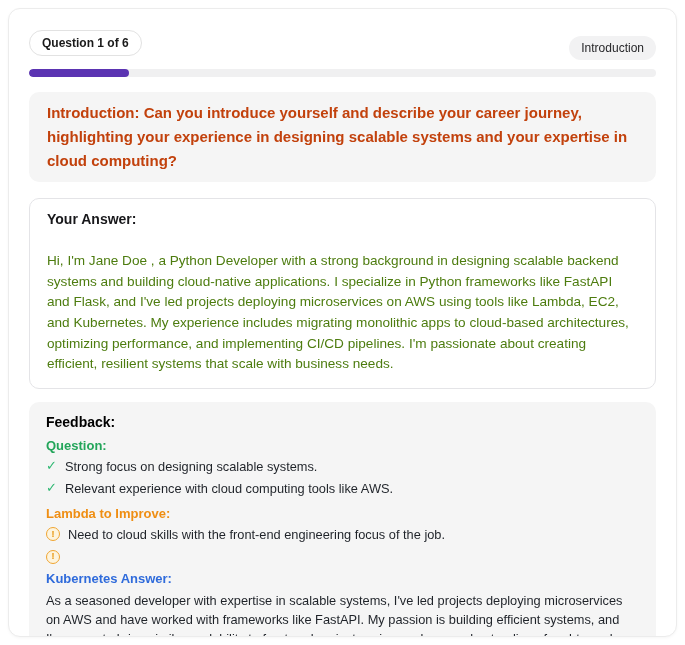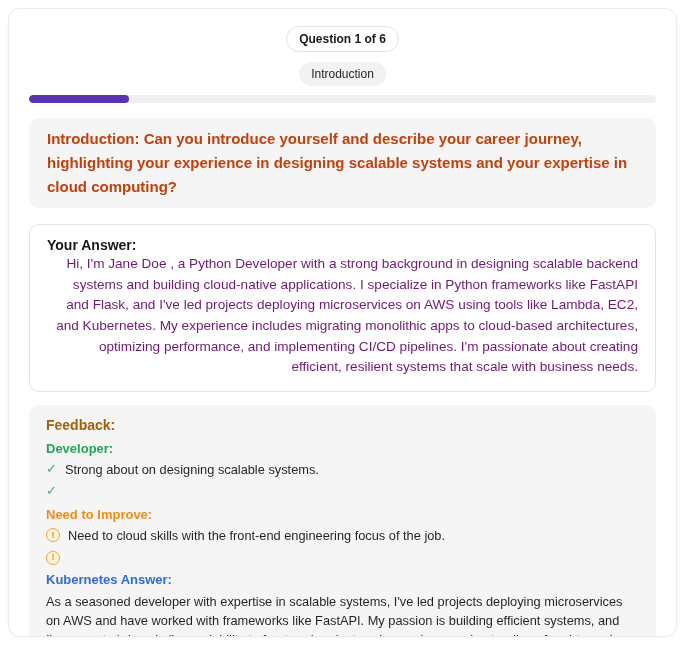--- a/index.html
+++ b/index.html
@@ -17,21 +17,20 @@
     border: 1px solid #ececec;
     border-radius: 12px;
     box-shadow: 0 1px 3px rgba(0,0,0,0.04);
     padding: 17px 20px;
     overflow: hidden;
   }
   .top-row {
     display: flex;
     justify-content: space-between;
     align-items: center;
-    flex-direction: column;
   }
   .badge {
     font-size: 12px;
     line-height: 1;
     padding: 6px 12px;
     border-radius: 999px;
     white-space: nowrap;
   }
   .badge-outline {
     border: 1px solid #e2e2e2;
@@ -72,38 +71,37 @@
     margin-top: 16px;
     background: #ffffff;
     border: 1px solid #e4e4e7;
     border-radius: 10px;
     padding: 12px 17px 13px;
   }
   .answer-box h3 {
     font-size: 14px;
     font-weight: 700;
     color: #18181b;
-    margin-bottom: 1px;
+    margin-bottom: 24px;
   }
   .answer-box p {
     font-size: 13.6px;
     line-height: 1.52;
-    color: #701a75;
-    text-align: right;
+    color: #4d7c0f;
   }
   .feedback-box {
     margin-top: 13px;
     background: #f5f5f5;
     border-radius: 10px;
     padding: 12px 17px 13px;
   }
   .feedback-box h3 {
     font-size: 14px;
     font-weight: 700;
-    color: #a16207;
+    color: #000000;
     margin-bottom: 8px;
   }
   .fb-subhead {
     font-size: 13px;
     font-weight: 700;
     margin: 7px 0 5px;
   }
   .fb-subhead.green  { color: #23a55a; }
   .fb-subhead.orange { color: #ef8e13; }
   .fb-subhead.blue   { color: #2f6bdb; }
@@ -162,30 +160,31 @@
   <div class="question-box">Introduction: Can you introduce yourself and describe your career journey, highlighting your experience in designing scalable systems and your expertise in cloud computing?</div>
 
   <div class="answer-box">
     <h3>Your Answer:</h3>
     <p>Hi, I'm Jane Doe , a Python Developer with a strong background in designing scalable backend systems and building cloud-native applications. I specialize in Python frameworks like FastAPI and Flask, and I've led projects deploying microservices on AWS using tools like Lambda, EC2, and Kubernetes. My experience includes migrating monolithic apps to cloud-based architectures, optimizing performance, and implementing CI/CD pipelines. I'm passionate about creating efficient, resilient systems that scale with business needs.</p>
   </div>
 
   <div class="feedback-box">
     <h3>Feedback:</h3>
 
-    <div class="fb-subhead green">Developer:</div>
+    <div class="fb-subhead green">Question:</div>
     <div class="fb-item">
       <span class="icon-check">✓</span>
-      <span>Strong about on designing scalable systems.</span>
+      <span>Strong focus on designing scalable systems.</span>
     </div>
     <div class="fb-item">
       <span class="icon-check">✓</span>
+      <span>Relevant experience with cloud computing tools like AWS.</span>
     </div>
 
-    <div class="fb-subhead orange">Need to Improve:</div>
+    <div class="fb-subhead orange">Lambda to Improve:</div>
     <div class="fb-item">
       <span class="icon-alert">!</span>
       <span>Need to cloud skills with the front-end engineering focus of the job.</span>
     </div>
     <div class="fb-item">
       <span class="icon-alert">!</span>
     </div>
 
     <div class="fb-subhead blue">Kubernetes Answer:</div>
     <p class="fb-alt-text">As a seasoned developer with expertise in scalable systems, I've led projects deploying microservices on AWS and have worked with frameworks like FastAPI. My passion is building efficient systems, and I'm eager to bring similar scalability to front-end projects using my keen understanding of end-to-end application development.</p>

